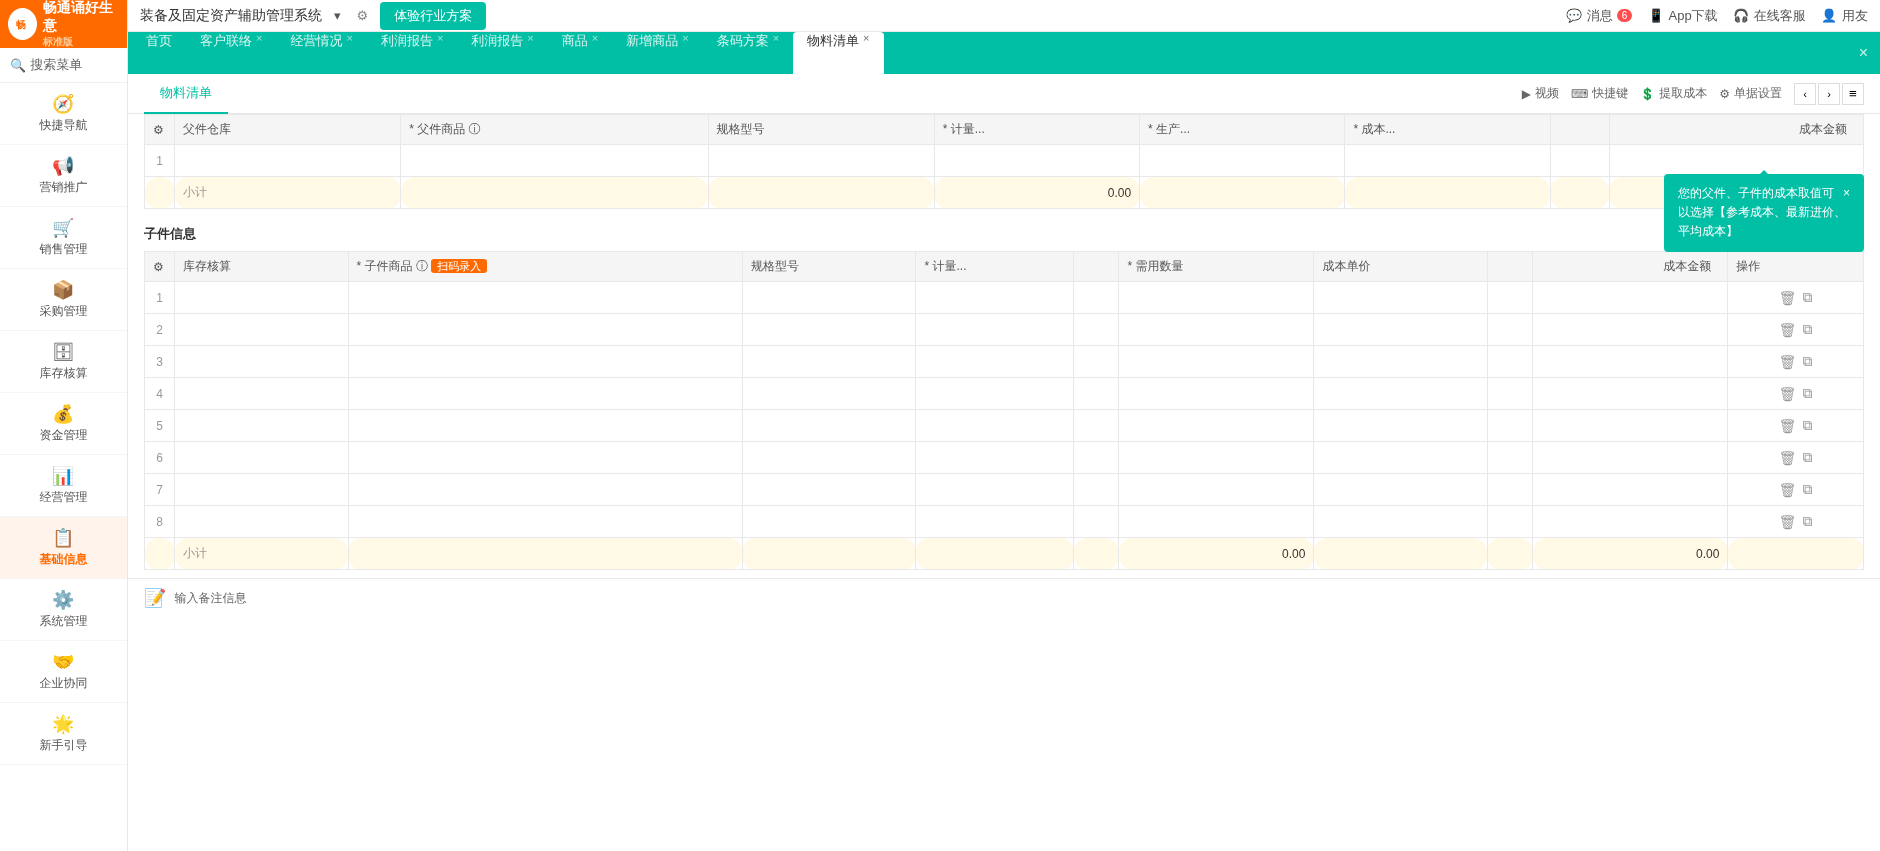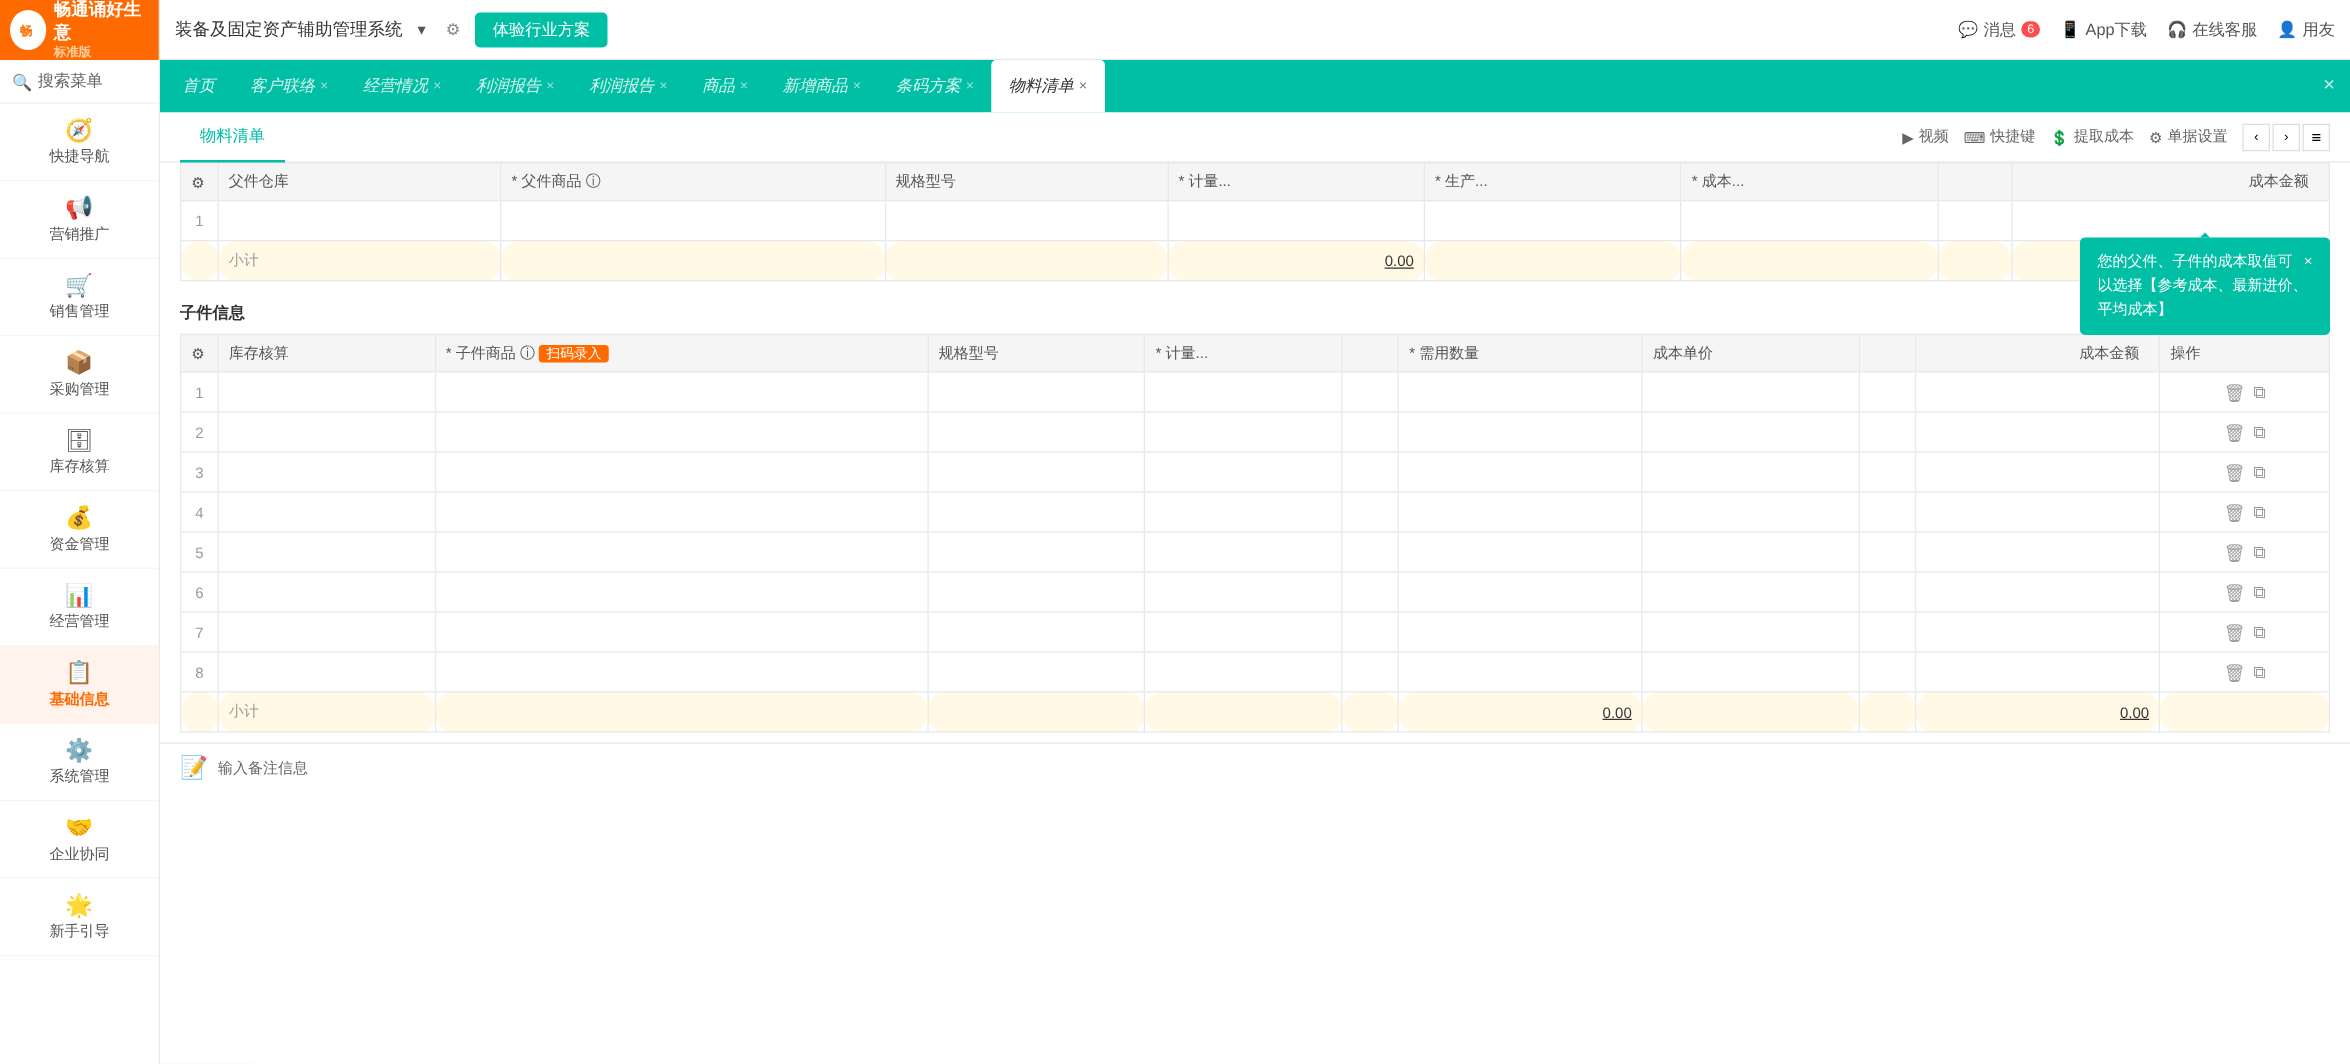--- a/index.html
+++ b/index.html
@@ -13,32 +13,32 @@
     .sidebar-subtitle { font-size: 10px; color: #ffd0a0; }
     .sidebar-search { display: flex; align-items: center; gap: 4px; padding: 8px 10px; color: #666; cursor: pointer; border-bottom: 1px solid #f0f0f0; }
     .sidebar-item { display: flex; flex-direction: column; align-items: center; padding: 10px 0; cursor: pointer; color: #555; font-size: 12px; border-bottom: 1px solid #f5f5f5; }
     .sidebar-item.active { background: #fff3ec; color: #ff6a00; font-weight: bold; }
     .sidebar-item-icon { font-size: 18px; margin-bottom: 2px; }
 
     
     .main { flex: 1; display: flex; flex-direction: column; overflow: hidden; }
 
     
-    .topbar { height: 48px; background: #fff; border-bottom: 1px solid #e8e8e8; display: flex; align-items: center; padding: 0 12px; gap: 12px; }
+    .topbar { height: 32px; background: #fff; border-bottom: 1px solid #e8e8e8; display: flex; align-items: center; padding: 0 12px; gap: 12px; }
     .topbar-title { font-size: 14px; color: #333; }
     .topbar-dropdown { display: flex; align-items: center; gap: 4px; cursor: pointer; color: #555; }
     .topbar-gear { cursor: pointer; color: #888; margin-left: 4px; }
     .topbar-trial-btn { background: #00bfa5; color: #fff; border: none; border-radius: 4px; padding: 5px 14px; cursor: pointer; font-size: 13px; }
     .topbar-right { margin-left: auto; display: flex; align-items: center; gap: 16px; color: #555; font-size: 13px; }
     .topbar-right-item { display: flex; align-items: center; gap: 4px; cursor: pointer; }
     .badge { background: #ff4d4f; color: #fff; border-radius: 8px; font-size: 10px; padding: 1px 5px; }
 
     
     .navtabs { height: 42px; background: #00bfa5; display: flex; align-items: center; padding: 0 4px; }
-    .navtab { padding: 0 14px; height: 42px; display: flex; align-items: center; color: rgba(255,255,255,0.85); cursor: pointer; font-size: 13px; gap: 4px; white-space: nowrap; font-style: italic; }
+    .navtab { padding: 0 14px; height: 42px; display: flex; align-items: flex-start; color: rgba(255,255,255,0.85); cursor: pointer; font-size: 13px; gap: 4px; white-space: nowrap; }
     .navtab.active { background: #fff; color: #333; border-radius: 4px 4px 0 0; }
     .navtab-close { font-size: 11px; opacity: 0.7; }
     .close-all { margin-left: auto; color: rgba(255,255,255,0.8); cursor: pointer; padding: 0 8px; font-size: 16px; }
 
     
     .content { flex: 1; overflow: auto; background: #fff; }
 
     
     .subtabs { display: flex; align-items: center; padding: 0 16px; border-bottom: 1px solid #e8e8e8; height: 40px; gap: 0; }
     .subtab { padding: 0 16px; height: 40px; display: flex; align-items: center; cursor: pointer; color: #555; font-size: 13px; border-bottom: 2px solid transparent; }
@@ -54,21 +54,21 @@
     .section { padding: 0 16px 8px 16px; }
     .section-title { font-size: 13px; font-weight: bold; color: #333; padding: 8px 0; }
 
     
     .data-table { width: 100%; border-collapse: collapse; font-size: 12px; }
     .data-table th { background: #f5f5f5; border: 1px solid #e8e8e8; padding: 6px 8px; color: #555; font-weight: normal; text-align: left; white-space: nowrap; }
     .data-table td { border: 1px solid #e8e8e8; padding: 5px 8px; color: #333; height: 32px; }
     .data-table tr.subtotal td { background: #fff9e6; font-weight: normal; border-radius: 14px; }
     .data-table .row-num { color: #999; text-align: center; width: 30px; }
     .data-table .subtotal-label { color: #999; }
-    .data-table .amount { text-align: right; text-decoration: underline; }
+    .data-table .amount { text-align: right; }
     .th-settings { text-align: center; width: 30px; }
     .scan-badge { background: #ff6a00; color: #fff; border-radius: 3px; padding: 1px 6px; font-size: 11px; }
 
     
     .action-icons { display: flex; align-items: center; gap: 6px; justify-content: center; }
     .action-icon { cursor: pointer; color: #999; font-size: 14px; }
 
     
     .tooltip-container { position: relative; }
     .tooltip-box { position: absolute; top: 60px; right: 16px; background: #00bfa5; color: #fff; border-radius: 4px; padding: 10px 14px; font-size: 12px; width: 200px; z-index: 100; line-height: 1.6; }

